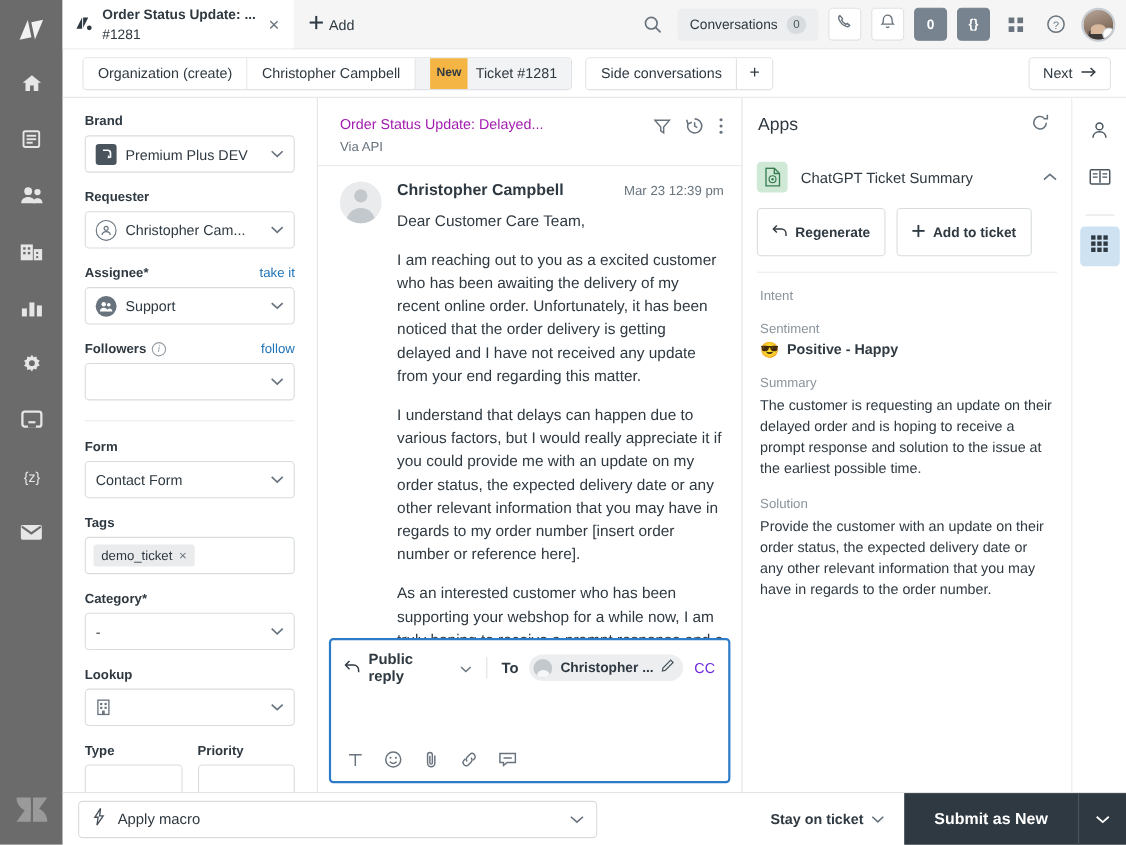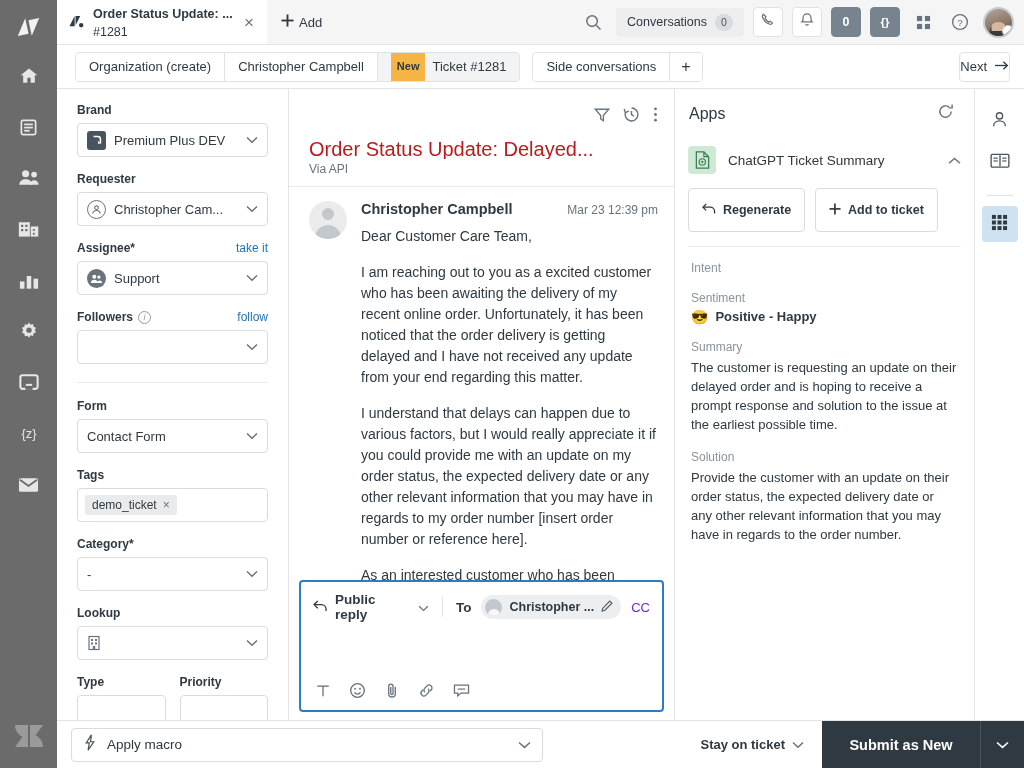--- a/index.html
+++ b/index.html
@@ -107,21 +107,21 @@
   .crumb.cur { background: #f2f3f4; }
   .badge-new {
     background: #f5b544; color: #2f3941; border-radius: 3px;
     font-size: 11px; font-weight: 700; padding: 17px 6px; line-height: 1.2;
   }
   .sc-group { display:flex; margin-left: 12px; border: 1px solid #e0e2e5; border-radius: 4px; overflow:hidden; height:30px;}
   .sc-btn { display:flex;align-items:center; padding: 0 13px; font-size: 13px; color:#2f3941; cursor:pointer; background:#fff; white-space:nowrap;}
   .sc-plus { border-left: 1px solid #e0e2e5; padding: 0 11px; font-size: 16px; color:#2f3941; display:flex;align-items:center;cursor:pointer;background:#fff;}
   .next-btn {
     margin-left: auto; display:flex; align-items:center; gap:8px;
-    border:1px solid #e0e2e5; border-radius:4px; height:30px; padding: 0 0;
+    border:1px solid #e0e2e5; border-radius:4px; height:30px; padding: 0 12px;
     font-size:13px; color:#2f3941; background:#fff; cursor:pointer;
   }
 
   
   .body { flex: 1; display: flex; min-height: 0; background:#fff; }
 
   
   .sidebar {
     width: 232px; flex: 0 0 232px; border-right: 1px solid #e4e4e4;
     padding: 14px 20px 10px 20px; overflow: hidden; position: relative;
@@ -167,22 +167,22 @@
   }
 
   
   .ticket { flex: 1; min-width: 0; display: flex; flex-direction: column; border-right:1px solid #e4e4e4; position: relative;}
   .ticket-head {
     padding: 14px 16px 10px 20px; display:flex; align-items:flex-start;
     border-bottom: 1px solid #e9ebed; flex: 0 0 auto;
   }
   .th-texts { flex: 1; min-width:0; }
   .th-title {
-    font-size: 20px; color: #b91c1c; white-space: nowrap;
-    overflow:hidden; text-overflow: ellipsis; line-height: 20px; margin-top: 36px;
+    font-size: 13px; color: #a21caf; white-space: nowrap;
+    overflow:hidden; text-overflow: ellipsis; line-height: 20px;
   }
   .th-sub { font-size: 12px; color: #68737d; margin-top: 3px; }
   .th-actions { display:flex; align-items:center; gap: 13px; padding-top:3px; }
   .th-ic { cursor:pointer; display:flex; }
 
   .convo { flex: 1; overflow: hidden; padding: 14px 16px 0 20px; position: relative; }
   .msg { display: flex; gap: 14px; }
   .msg-av {
     width: 38px; height: 38px; border-radius: 50%; background: #e9ebed;
     flex: 0 0 38px; display:flex; align-items:flex-end; justify-content:center; overflow:hidden;

